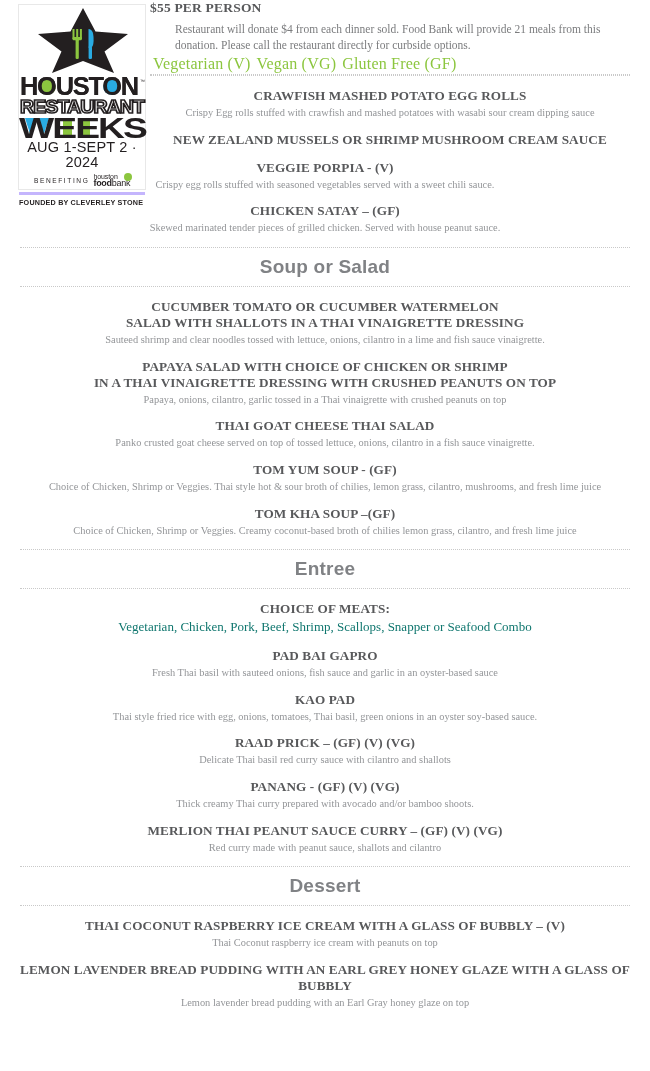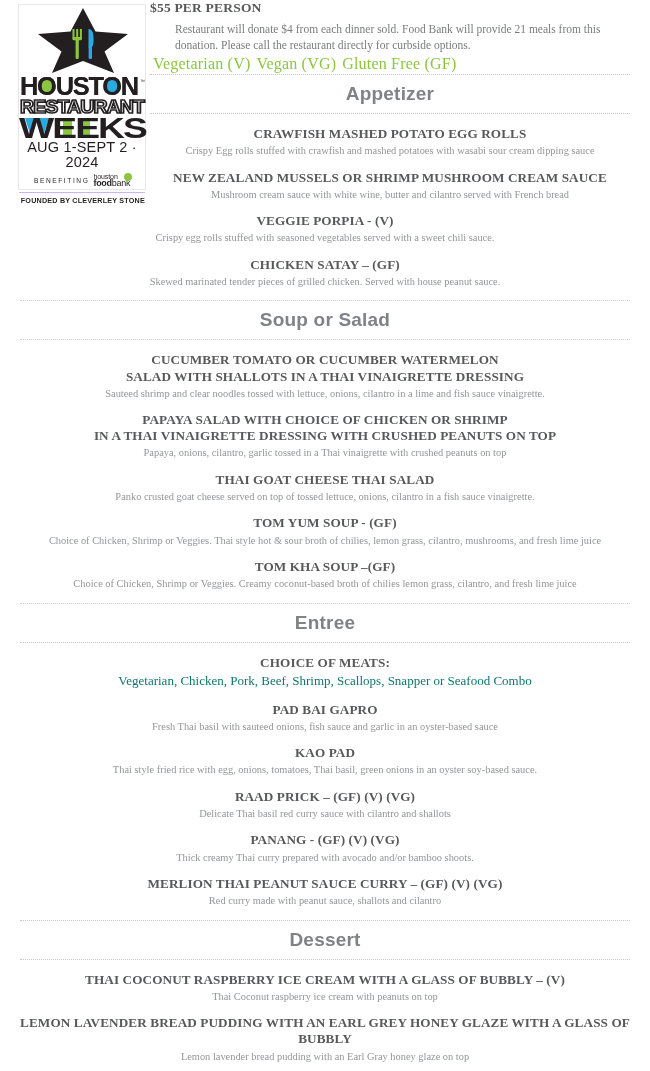--- a/index.html
+++ b/index.html
@@ -95,22 +95,22 @@
     position: absolute;
     right: -2px;
     top: 0px;
     width: 8px;
     height: 8px;
     border-radius: 50%;
     background: #8cc63f;
   }
   .logo-founder {
     margin-top: 4px;
-    border-top: 1px solid #c4b5fd;
-    text-align: right;
+    border-top: 3px solid #c4b5fd;
+    text-align: left;
     font-family: "Liberation Sans", sans-serif;
     font-size: 7.2px;
     letter-spacing: 0.2px;
     font-weight: 700;
     color: #231f20;
     padding-top: 3px;
   }
 
   
   .header-col {
@@ -259,30 +259,28 @@
 
 <div class="header-col">
   <div class="price-line">$55 PER PERSON</div>
   <div class="donation-note">Restaurant will donate $4 from each dinner sold. Food Bank will provide 21 meals from this donation. Please call the restaurant directly for curbside options.</div>
   <div class="diet-legend" style="color: rgb(140, 198, 63);"><span>Vegetarian (V)</span><span>Vegan (VG)</span><span>Gluten Free (GF)</span></div>
 </div>
 
 <div id="sections-root" style="position: absolute; left: 0px; top: 74px; width: 650px;">
     <div class="section">
       <div class="rule " style="margin: 0px 20px 0px 150px;"></div>
-      <div class="section-title" style="padding-left: 150px; padding-right: 20px;">Appetizer</div>
       <div class="rule " style="margin: 0px 20px 0px 150px;"></div>
       <div class="items" style="padding-top: 12px; padding-bottom: 12px;">
         <div class="menu-item" style="padding-left: 130px;">
           <div class="item-name">CRAWFISH MASHED POTATO EGG ROLLS</div>
           <div class="item-desc">Crispy Egg rolls stuffed with crawfish and mashed potatoes with wasabi sour cream dipping sauce</div>
         </div>
         <div class="menu-item" style="padding-left: 130px;">
           <div class="item-name">NEW ZEALAND MUSSELS OR SHRIMP MUSHROOM CREAM SAUCE</div>
-          <div class="item-desc">Mushroom cream sauce with white wine, butter and cilantro served with French bread</div>
         </div>
         <div class="menu-item" style="padding-left: 0px;">
           <div class="item-name">VEGGIE PORPIA - (V)</div>
           <div class="item-desc">Crispy egg rolls stuffed with seasoned vegetables served with a sweet chili sauce.</div>
         </div>
         <div class="menu-item" style="padding-left: 0px;">
           <div class="item-name">CHICKEN SATAY – (GF)</div>
           <div class="item-desc">Skewed marinated tender pieces of grilled chicken. Served with house peanut sauce.</div>
         </div>
       </div>

